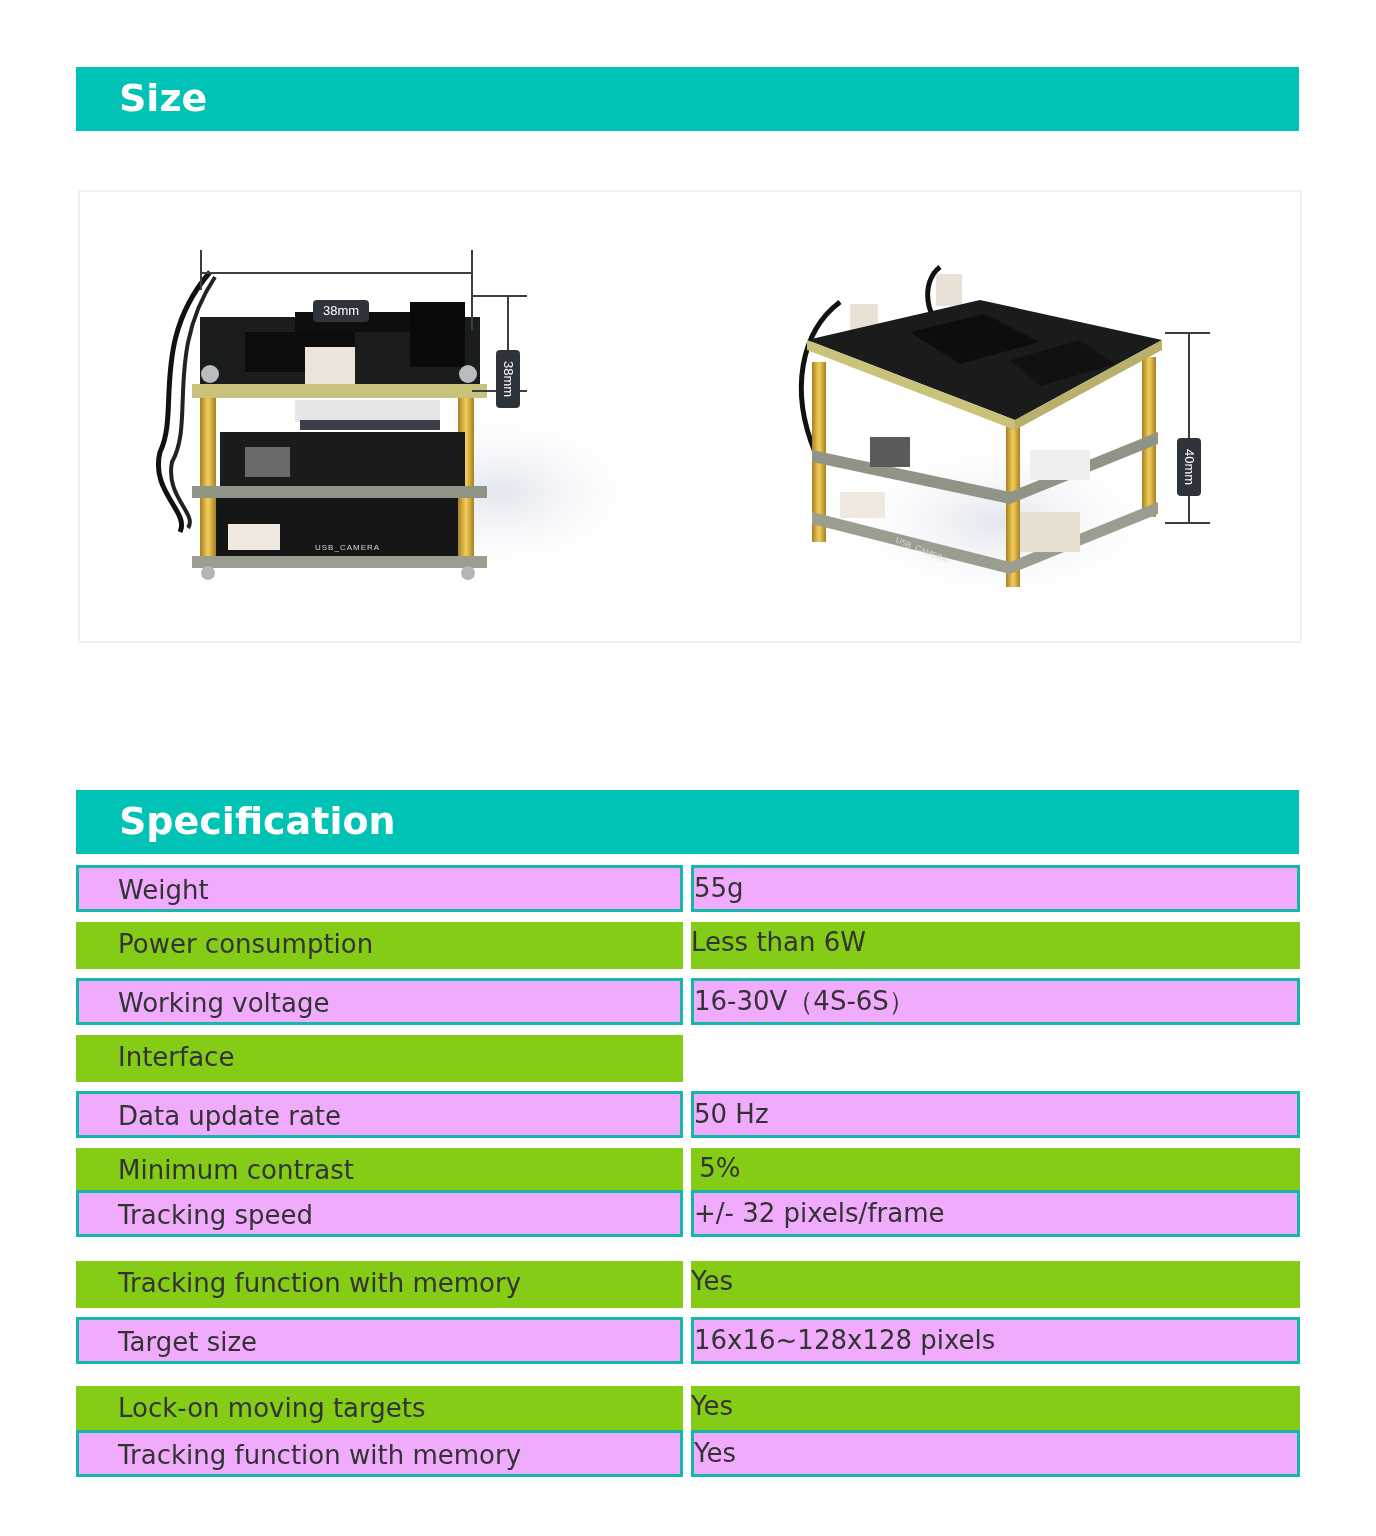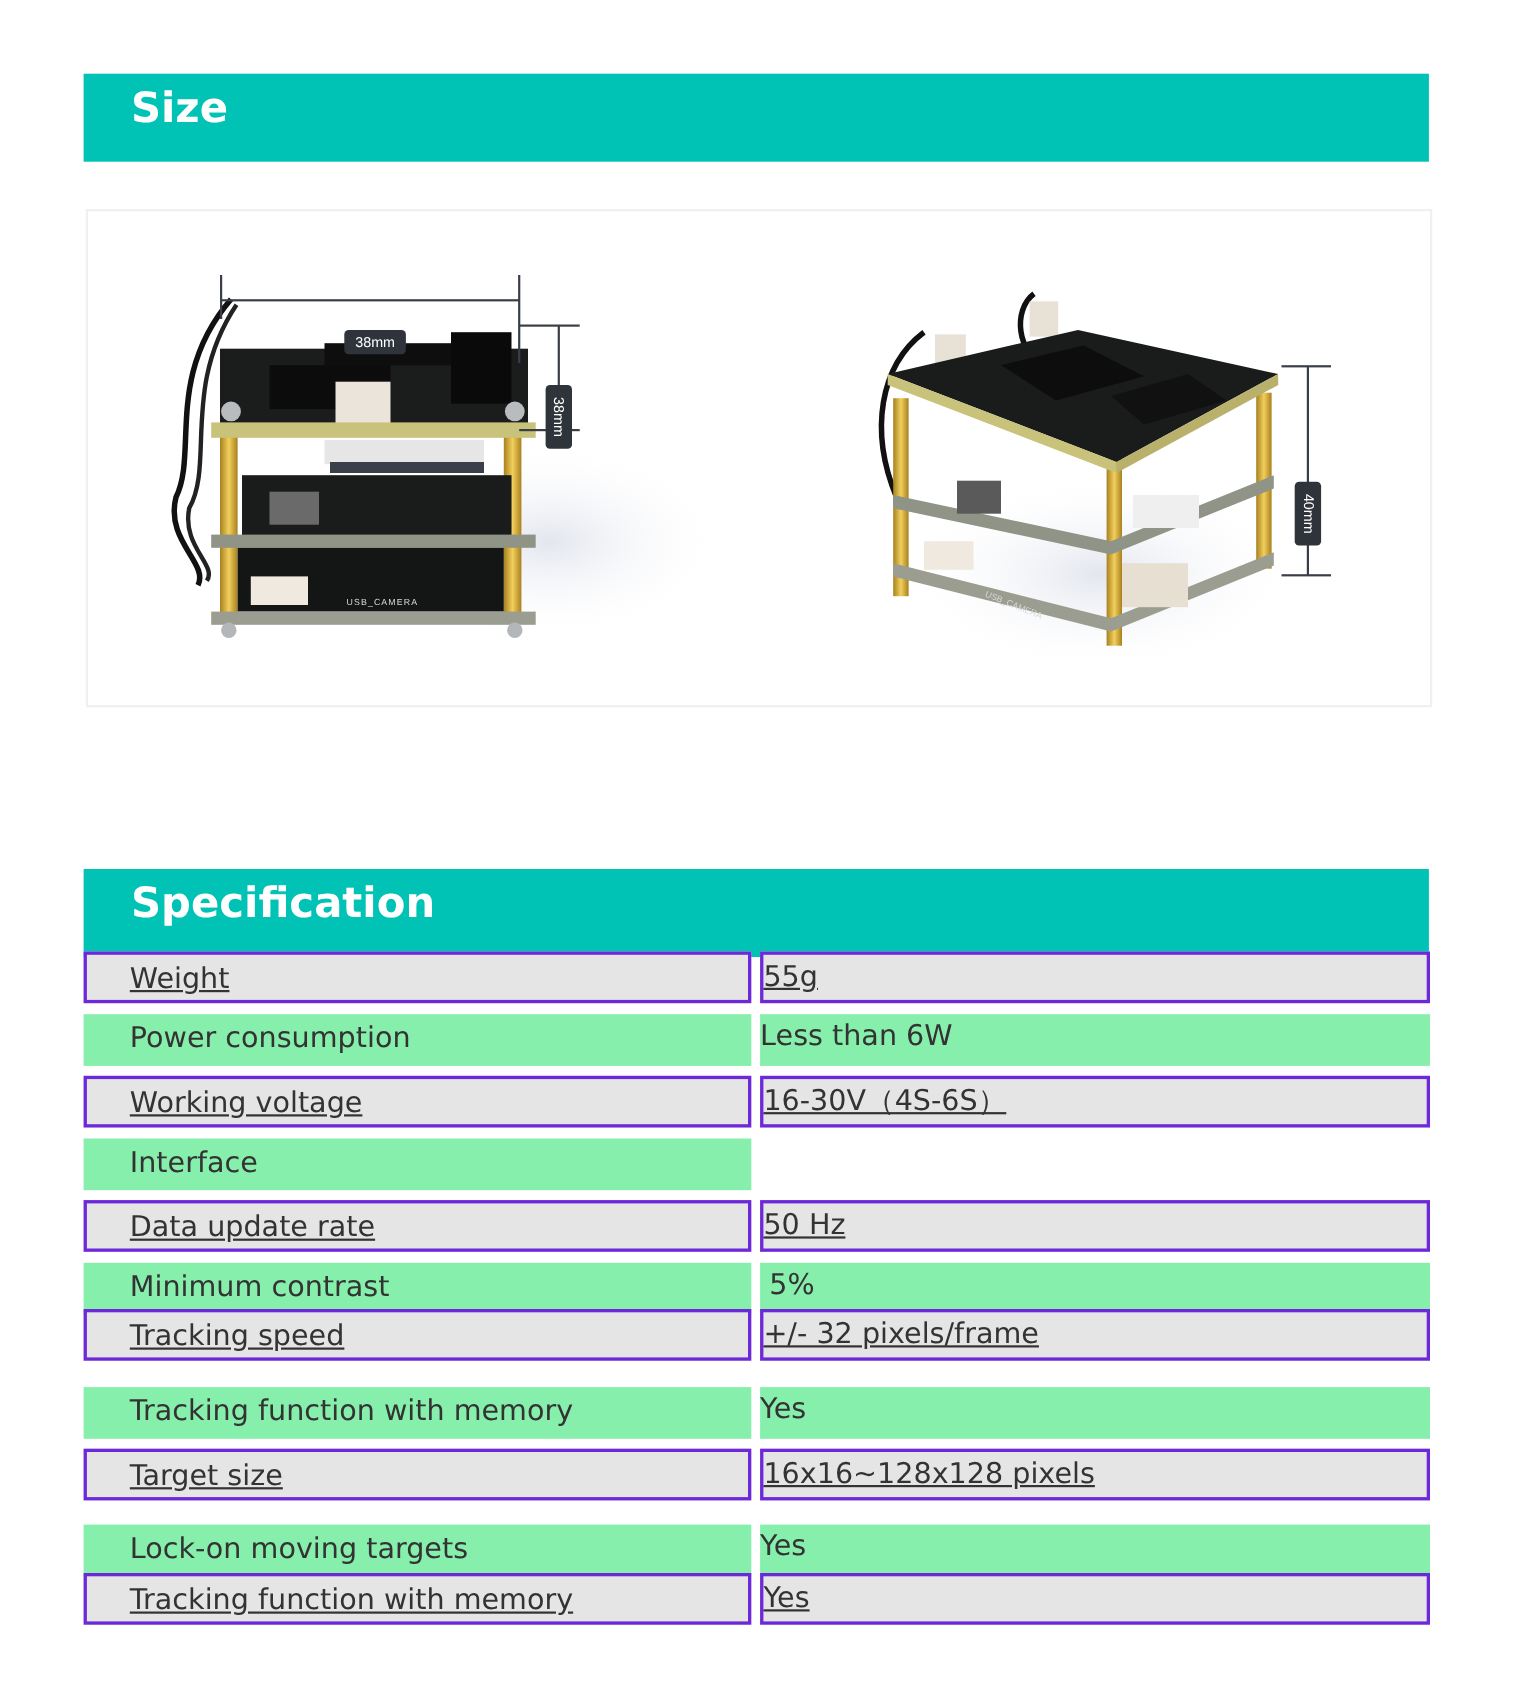--- a/index.html
+++ b/index.html
@@ -1,20 +1,20 @@
 <!DOCTYPE html>
 <html><head>
   <meta charset="utf-8">
   <style>
     * { box-sizing: border-box; margin: 0; padding: 0; }
     html, body { width: 1376px; height: 1536px; background: #ffffff; overflow: hidden; }
     body { position: relative; font-family: "DejaVu Sans", "Liberation Sans", sans-serif; color: #333333; }
 
     .section-bar {
-      position: absolute; left: 76px; width: 1223px; height: 80px;
+      position: absolute; left: 76px; width: 1223px; height: 64px;
       background: #00C2B5;
       color: #ffffff; font-weight: bold; font-size: 38px;
       padding-left: 43px; line-height: 62px;
       font-family: "DejaVu Sans", sans-serif;
     }
     #size-bar { top: 67px; }
     #spec-bar { top: 790px; }
 
     .image-frame {
       position: absolute; left: 78px; top: 190px; width: 1224px; height: 453px;
@@ -36,24 +36,24 @@
     .spec-table { position: absolute; left: 76px; top: 865px; width: 1224px; }
     .spec-row { position: absolute; left: 0; width: 1224px; height: 47px; }
     .spec-cell {
       position: absolute; top: 0; height: 47px;
       font-size: 26px; color: #333333; line-height: 45px;
       font-family: "DejaVu Sans", sans-serif;
       white-space: nowrap;
     }
     .spec-cell.key { left: 0; width: 607px; padding-left: 42px; }
     .spec-cell.val { left: 615px; width: 609px; line-height: 40px; }
-    .spec-row.plain .spec-cell { background: #e5e5e5; border: 3px solid #6d28d9; text-decoration: underline; }
+    .spec-row.plain .spec-cell { background: #f0abfc; border: 3px solid #14b8a6; }
     .spec-row.plain .spec-cell.key { padding-left: 39px; }
     .spec-row.plain .spec-cell.val { }
-    .spec-row.tint .spec-cell { background: #86efac; border: none; }
+    .spec-row.tint .spec-cell { background: #84cc16; border: none; }
   </style>
 </head>
 <body>
 
 <div id="size-bar" class="section-bar">
   <span>Size</span>
 </div>
 
 <div class="image-frame">
 

